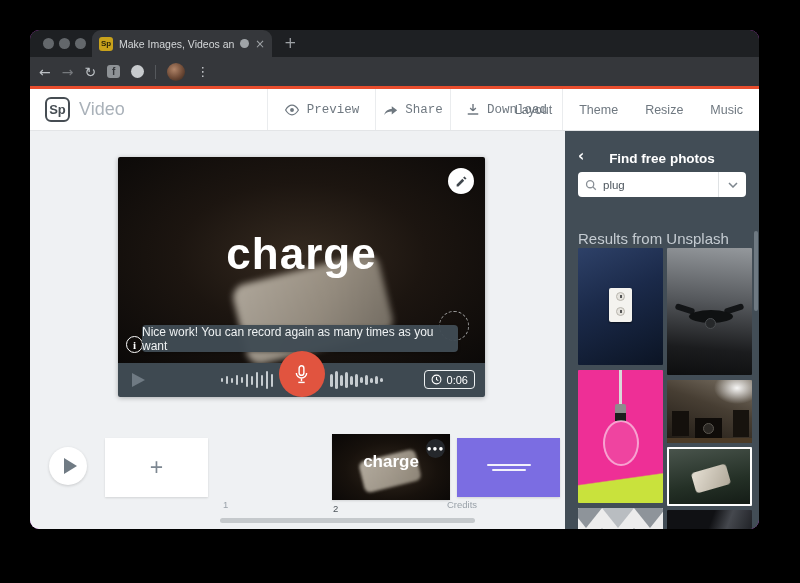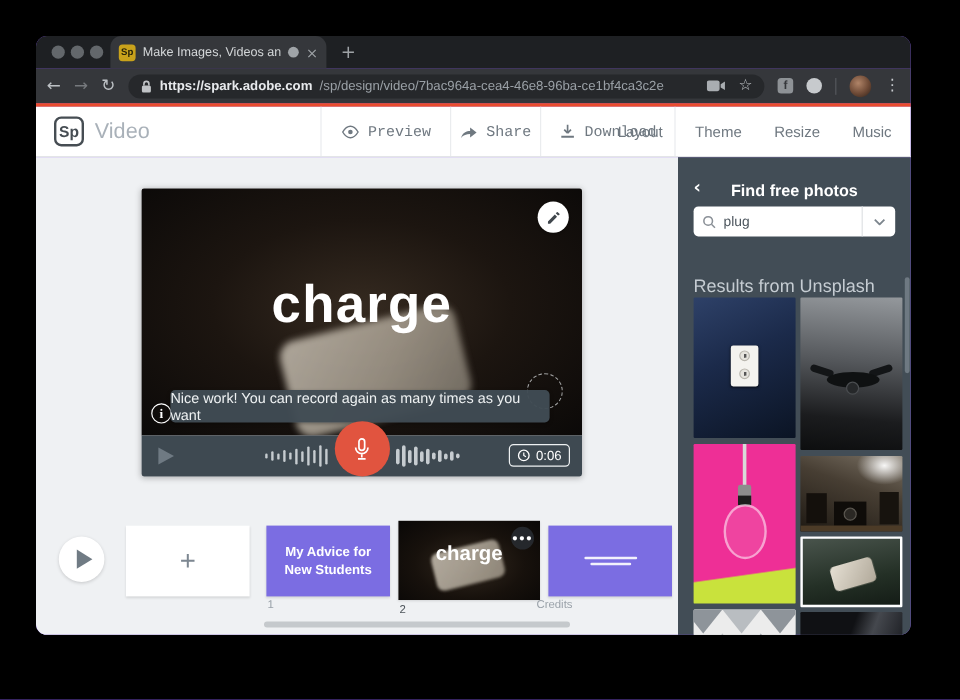--- a/index.html
+++ b/index.html
@@ -1,21 +1,21 @@
 <!DOCTYPE html>
 <html><head>
 <meta charset="utf-8">
 <style>
   html,body{margin:0;padding:0;}
   body{width:800px;height:583px;background:#000;position:relative;overflow:hidden;
        font-family:"Liberation Sans",sans-serif;-webkit-font-smoothing:antialiased;}
   .glyph{font-family:"DejaVu Sans",sans-serif;}
 
   .window{position:absolute;left:30px;top:30px;width:729px;height:499px;border-radius:9px;
-          overflow:hidden;background:#8b5cf6;box-shadow:0 10px 40px rgba(0,0,0,.6);}
+          overflow:hidden;background:#d946ef;box-shadow:0 10px 40px rgba(0,0,0,.6);}
 
   
   .tabbar{position:relative;height:27px;background:#1e2023;}
   .light{position:absolute;top:8px;width:11px;height:11px;border-radius:50%;background:#63676b;}
   .light.l1{left:13px}.light.l2{left:29px}.light.l3{left:45px}
   .tab{position:absolute;left:62px;top:0;width:180px;height:27px;background:#35373b;
        border-radius:9px 9px 0 0;display:flex;align-items:center;padding:0 7px;gap:6px;box-sizing:border-box;}
   .favicon{width:14px;height:14px;border-radius:3px;background:#c9a21b;color:#2a2509;font-size:8px;
            font-weight:bold;display:flex;align-items:center;justify-content:center;flex:0 0 auto;}
   .tab-title{flex:1;font-size:10.5px;color:#d4d7d9;white-space:nowrap;overflow:hidden;}
@@ -192,35 +192,20 @@
       <div class="tab-audio"></div>
       <div class="tab-close glyph">×</div>
     </div>
     <div class="newtab glyph">+</div>
   </div>
 
   <div class="urlbar">
     <span class="nav-ic glyph">←</span>
     <span class="nav-ic glyph disabled">→</span>
     <span class="nav-ic glyph">↻</span>
-    <div class="omnibox">
-      <svg width="10" height="12" viewBox="0 0 12 14">
-        <rect x="1.5" y="6" width="9" height="7" rx="1.5" fill="#c0c3c6"></rect>
-        <path d="M3.5 6V4.5a2.5 2.5 0 0 1 5 0V6" fill="none" stroke="#c0c3c6" stroke-width="1.6"></path>
-      </svg>
-      <span class="url-host">https://spark.adobe.com</span>
-        <span class="url-path">/sp/design/video/7bac964a-cea4-46e8-96ba-ce1bf4ca3c2e</span>
-      <div class="omni-right">
-        <svg width="16" height="11" viewBox="0 0 18 12">
-          <rect x="0" y="1" width="12" height="10" rx="2" fill="#a9adb1"></rect>
-          <path d="M13 4.5 17 2v8l-4-2.5z" fill="#a9adb1"></path>
-        </svg>
-        <span class="nav-ic glyph" style="font-size:13px">☆</span>
-      </div>
-    </div>
     <div class="ext">f</div>
     <div class="ext circle"></div>
     <div class="chrome-sep"></div>
     <div class="avatar"></div>
     <span class="kebab glyph">⋮</span>
   </div>
   <div class="accentbar"></div>
 
   <div class="appbar">
     <div class="logo-badge">Sp</div>
@@ -313,21 +298,20 @@
             </svg>
             <span>0:06</span>
           </div>
         </div>
       </div>
 
       <div class="tl-play">
         <div class="tl-play-tri"></div>
       </div>
       <div class="tl-card tl-add">+</div>
-      <div class="tl-card tl-card1">My Advice for New Students</div>
       <div class="tl-label" style="left:193px;top:368px">1</div>
       <div class="tl-card tl-slide2">
         <div class="tl-mini-charger"></div>
         <div class="tl-mini-text">charge</div>
         <div class="tl-menu">●●●</div>
       </div>
       <div class="tl-label" style="left:303px;top:372px;color:#4d545a">2</div>
       <div class="tl-card tl-credits">
         <div class="mini-line" style="width:44px"></div>
         <div class="mini-line" style="width:34px"></div>

